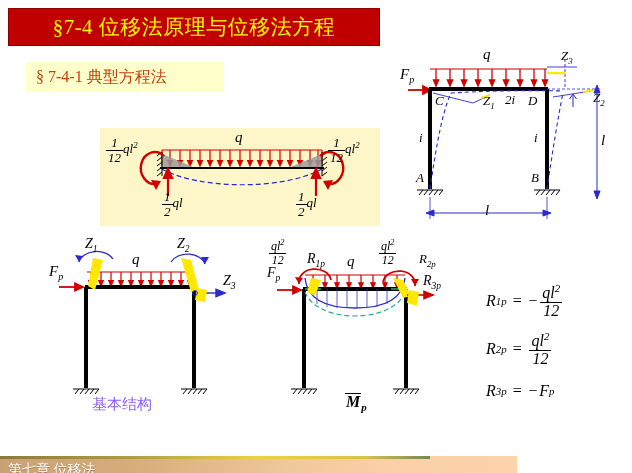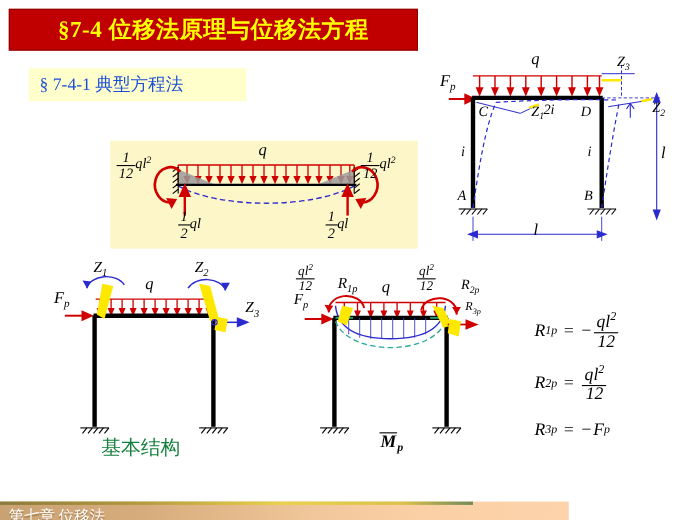--- a/index.html
+++ b/index.html
@@ -18,36 +18,36 @@
   
   #title-banner {
     left: 8px; top: 8px; width: 370px; height: 36px;
     background: #C00000;
     border: 1px solid #8f0000;
     display: flex; align-items: center; justify-content: center;
   }
   #title-banner .txt {
     color: #FFFF00;
     font-size: 21px;
-    font-weight: bold;
+    font-weight: normal;
     font-family: "Liberation Serif", serif;
     letter-spacing: 0.5px;
     white-space: nowrap;
   }
 
   
   #subtitle-box {
     left: 26px; top: 62px; width: 198px; height: 30px;
     background: #FFFFCC;
     display: flex; align-items: center;
     padding-left: 10px;
     box-sizing: border-box;
   }
   #subtitle-box .txt {
-    color: #1d4ed8;
+    color: #c2410c;
     font-size: 16px;
     font-family: "Liberation Serif", serif;
     white-space: nowrap;
   }
 
   
   #beam-panel {
     left: 100px; top: 128px; width: 280px; height: 98px;
     background: #FDF6C8;
   }
@@ -88,22 +88,22 @@
     vertical-align: middle;
     text-align: center;
     line-height: 1.05;
   }
   .frac .num { display: block; padding: 0 2px; }
   .frac .den { display: block; border-top: 1.2px solid #000; padding: 0 2px; font-style: italic; }
 
   
   .caption {
     font-family: "Liberation Serif", serif;
-    color: #15803d;
-    font-size: 18px;
+    color: #8b5cf6;
+    font-size: 15px;
     white-space: nowrap;
   }
 
   svg { display: block; overflow: visible; }
 </style>
 </head>
 <body>
 
 <div class="abs" id="title-banner">
   <span class="txt">§7-4 位移法原理与位移法方程</span>
@@ -209,21 +209,21 @@
     <span>F</span><span class="sub">p</span>
   </span>
 
   <span class="abs math" style="left:40px; top:49px; font-size:13px;">C</span>
   <span class="abs math" style="left:133px; top:49px; font-size:13px;">
     <span>D</span>
   </span>
   <span class="abs math" style="left:21px; top:126px; font-size:13px;">A</span>
   <span class="abs math" style="left:136px; top:126px; font-size:13px;">B</span>
 
-  <span class="abs math" style="left:99px; top:48px; font-size:13px;">2i</span>
+  <span class="abs math" style="left:110px; top:48px; font-size:13px;">2i</span>
   <span class="abs math" style="left:24px; top:86px; font-size:13px;">i</span>
   <span class="abs math" style="left:139px; top:86px; font-size:13px;">i</span>
 
   <span class="abs math" style="left:88px; top:49px; font-size:13px;">
     <span>Z</span><span class="sub">1</span>
   </span>
   <span class="abs math" style="left:198px; top:46px; font-size:13px;">
     <span>Z</span><span class="sub">2</span>
   </span>
   <span class="abs math" style="left:166px; top:4px; font-size:13px;">
@@ -541,21 +541,21 @@
       <span class="den up">12</span>
     </span>
   </span>
 
   <span class="abs math" style="left:52px; top:12px; font-size:14px;">
     <span>R</span><span class="sub">1p</span>
   </span>
   <span class="abs math" style="left:164px; top:12px; font-size:13px;">
     <span>R</span><span class="sub">2p</span>
   </span>
-  <span class="abs math" style="left:168px; top:34px; font-size:11px;">
+  <span class="abs math" style="left:168px; top:34px; font-size:14px;">
     <span>R</span><span class="sub">3p</span>
   </span>
 
   <span class="abs math" style="left:90px; top:153px; font-size:16px;font-weight:bold;">
     <span style="border-top:1.2px solid #000; padding:0 1px; display:inline-block; line-height:1;">M</span><span class="sub">p</span>
   </span>
 </div>
 
 <div class="abs" style="left:478px; top:283px; width:150px; height:130px;">
 

